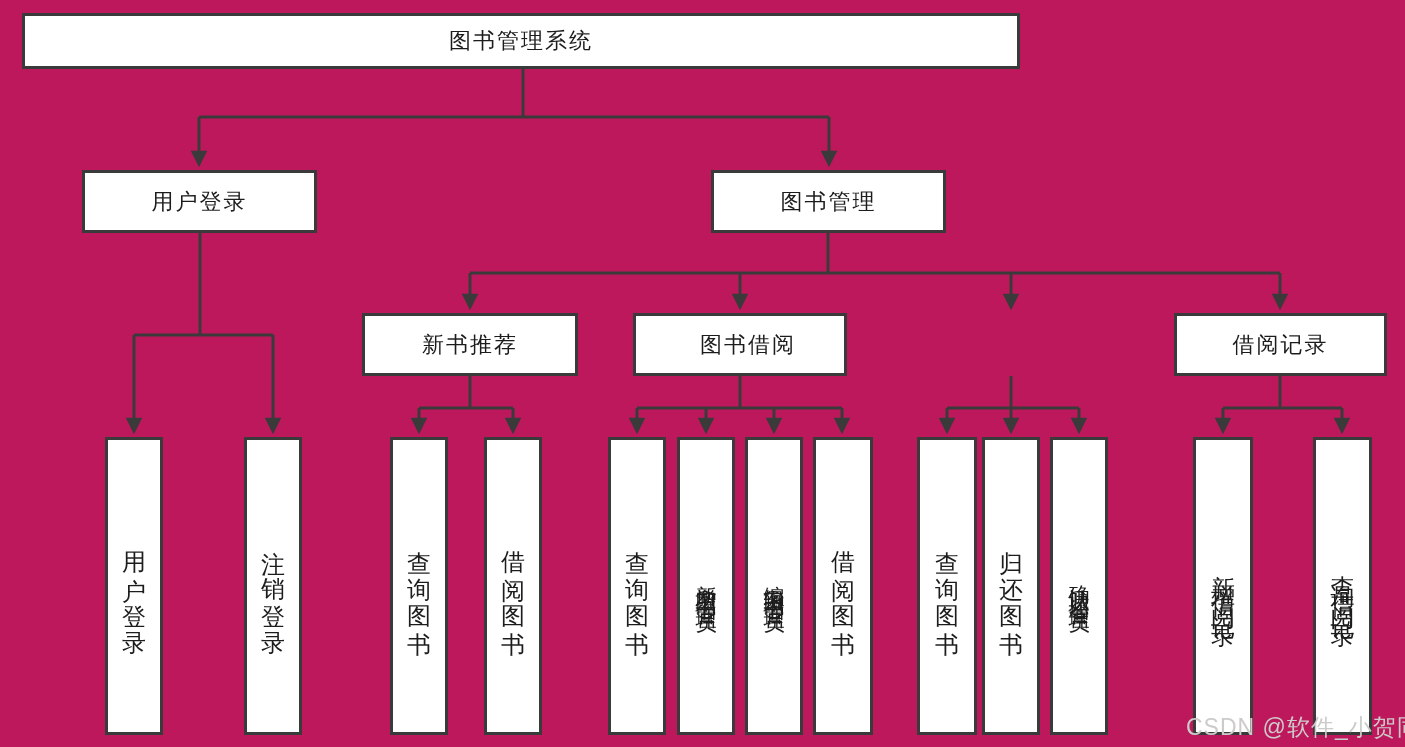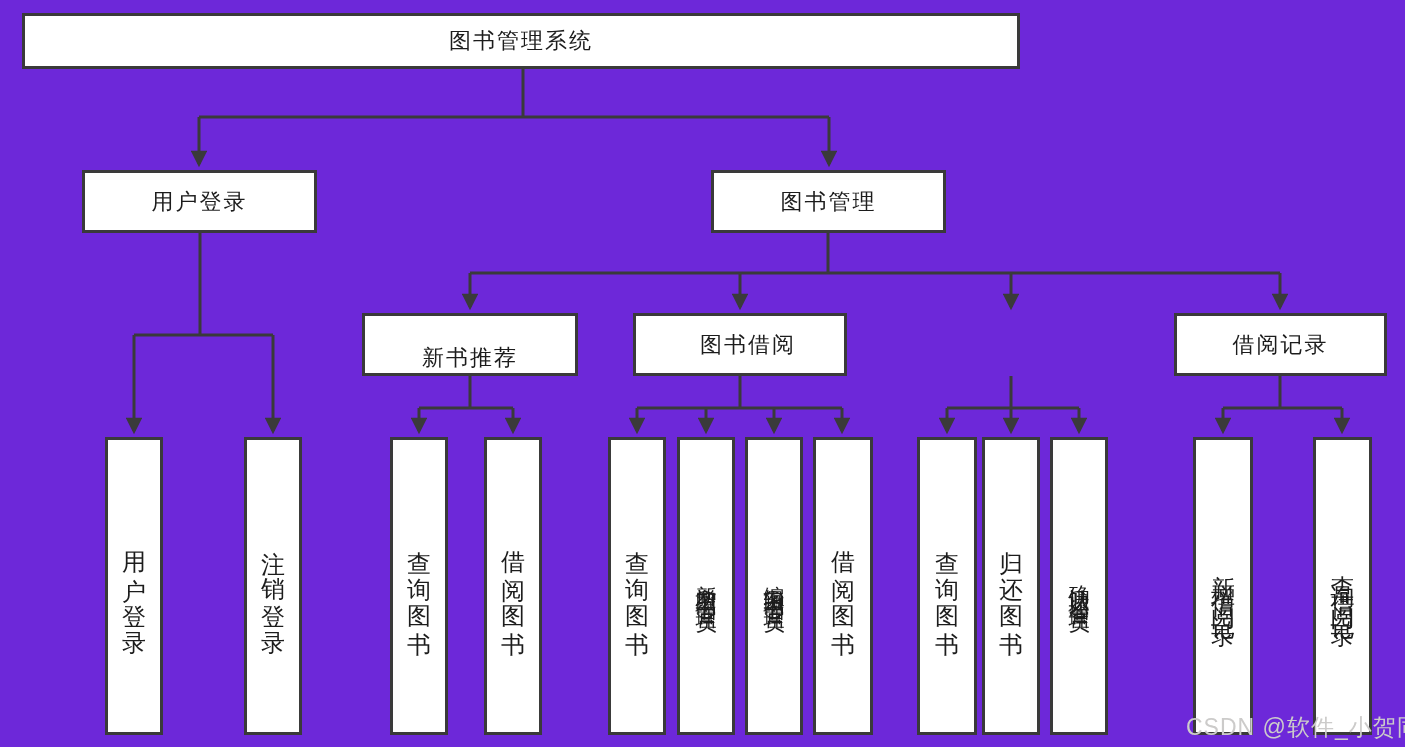--- a/index.html
+++ b/index.html
@@ -1,20 +1,20 @@
 <!DOCTYPE html>
 <html><head>
 <meta charset="utf-8">
 <style>
   html, body { margin: 0; padding: 0; background: #ffffff; }
   .stage {
     position: relative;
     width: 1405px;
     height: 747px;
-    background: #6d28d9;
+    background: #be185d;
     font-family: "Liberation Sans", sans-serif;
     color: #1c1c1c;
     overflow: hidden;
   }
   .wires {
     position: absolute;
     inset: 0;
     z-index: 0;
   }
   .node {
@@ -106,21 +106,21 @@
     <span class="h-label">图书管理系统</span>
   </div>
 
   <div class="node" style="left:82px; top:170px; width:235px; height:63px;">
     <span class="h-label">用户登录</span>
   </div>
   <div class="node" style="left:711px; top:170px; width:235px; height:63px;">
     <span class="h-label">图书管理</span>
   </div>
 
-  <div class="node" style="left:362px; top:313px; width:216px; height:63px;align-items:flex-end;">
+  <div class="node" style="left:362px; top:313px; width:216px; height:63px;">
     <span class="h-label">新书推荐</span>
   </div>
   <div class="node" style="left:633px; top:313px; width:214px; height:63px;padding-left:16px;">
     <span class="h-label">图书借阅</span>
   </div>
   <div class="node" style="left:1174px; top:313px; width:213px; height:63px;">
     <span class="h-label">借阅记录</span>
   </div>
 
   <div class="node leaf" style="left:105px;">

